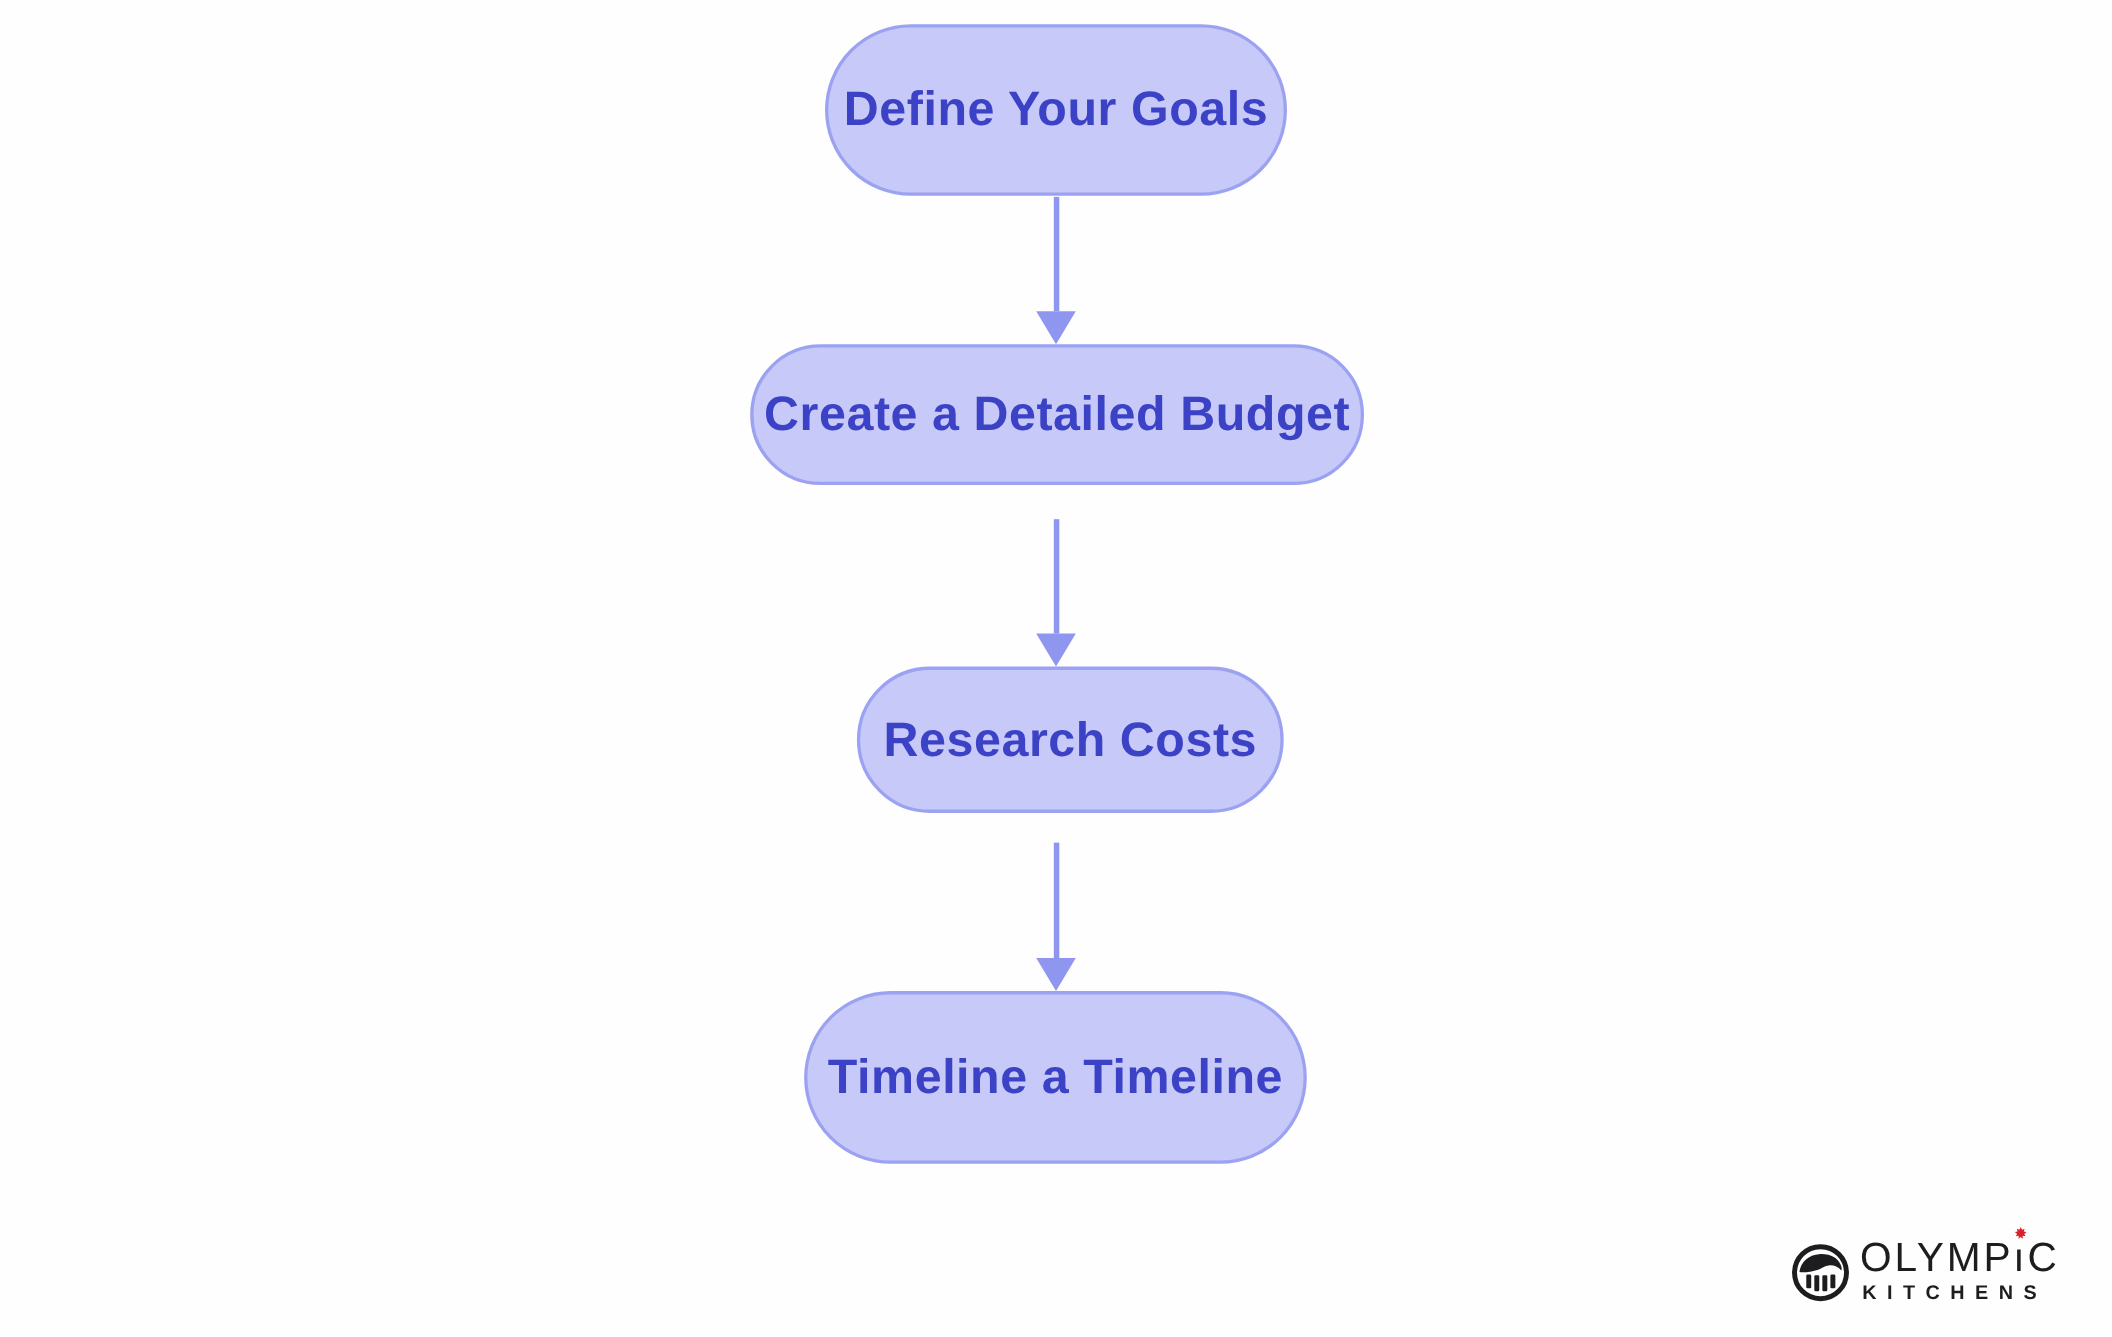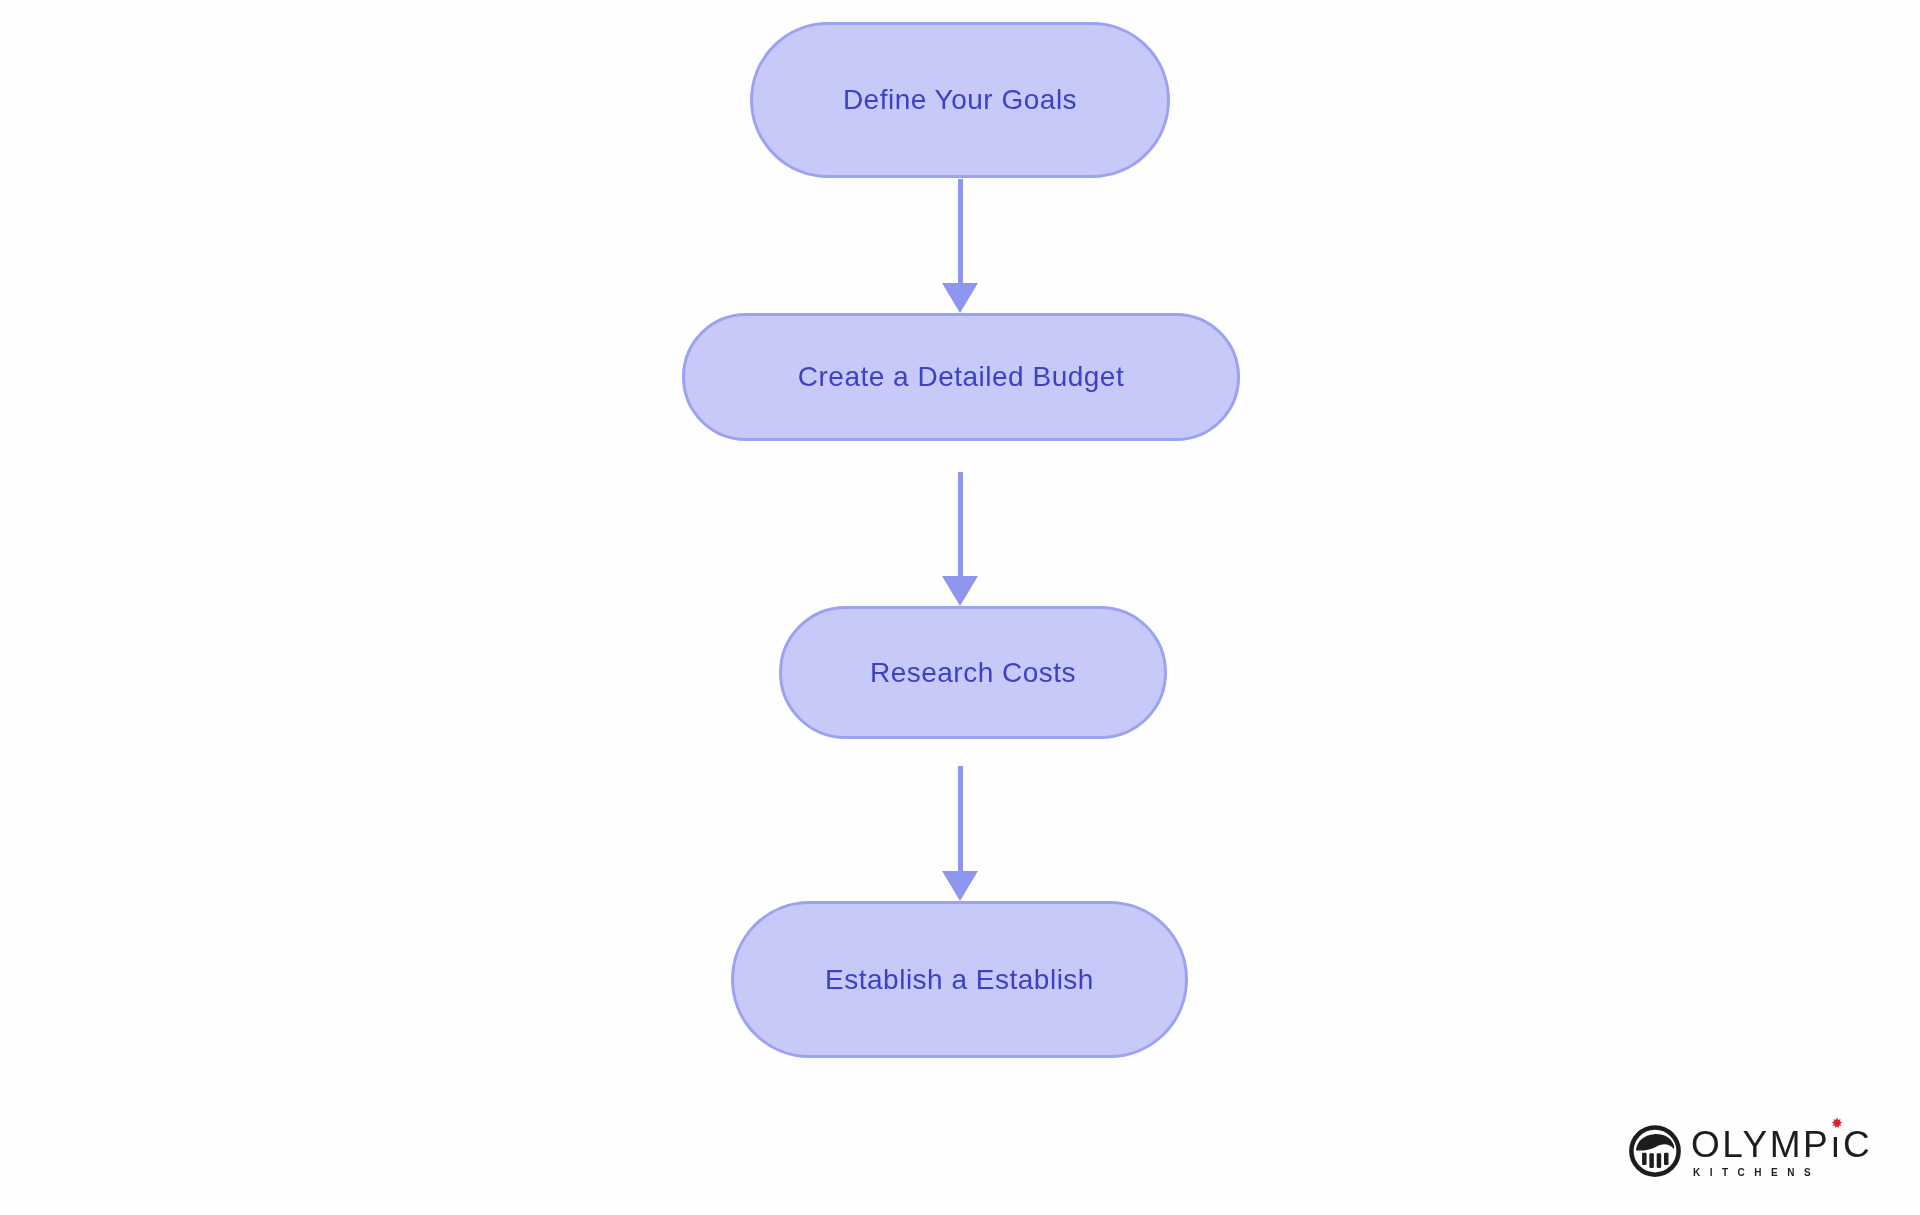--- a/index.html
+++ b/index.html
@@ -22,22 +22,22 @@
     box-sizing: border-box;
     background: var(--node-fill, #c7c9f8);
     border: 3px solid var(--node-border, #9ba2f2);
     border-radius: 90px;
     display: flex;
     align-items: center;
     justify-content: center;
   }
   .node-label {
     color: var(--node-text, #3b42c6);
-    font-size: 28px;
-    font-weight: 400;
+    font-size: 44px;
+    font-weight: 700;
     letter-spacing: 0.5px;
     white-space: nowrap;
   }
   .n1 { left: 750px; top: 22px;  width: 420px; height: 156px; }
   .n2 { left: 682px; top: 313px; width: 558px; height: 128px; }
   .n3 { left: 779px; top: 606px; width: 388px; height: 133px; }
   .n4 { left: 731px; top: 901px; width: 457px; height: 157px; }
 
   
   .arrow {
@@ -92,21 +92,21 @@
   .brand .leaf {
     position: absolute;
     left: 50%;
     transform: translateX(-50%);
     top: -9px;
     width: 13px;
     height: 12px;
   }
   .subtitle {
     margin-top: 5px;
-    font-size: 10px;
+    font-size: 18px;
     font-weight: bold;
     letter-spacing: 9.5px;
     line-height: 1;
     padding-left: 2px;
   }
 </style>
 </head>
 <body>
 
 <div class="canvas">
@@ -132,21 +132,21 @@
   <div class="node n3">
     <span class="node-label">Research Costs</span>
   </div>
 
   <div class="arrow a3">
     <div class="stem"></div>
     <div class="head"></div>
   </div>
 
   <div class="node n4">
-    <span class="node-label">Establish a Establish</span>
+    <span class="node-label">Timeline a Timeline</span>
   </div>
 
   <div class="logo">
     <span class="logo-icon">
       <svg width="54" height="54" viewBox="0 0 48 48">
         <circle cx="24" cy="24" r="21" fill="none" stroke="#1d1d1f" stroke-width="4"></circle>
         <path d="M7 23.5 C8 15 14.5 9.5 23 9 C32 8.5 38 12 40.5 18 C41.2 19.8 41.2 21 40.8 22.2 C36 16.5 29.5 17.5 25.5 20 C19.5 23.3 12 24 7 23.5 Z" fill="#1d1d1f"></path>
         <rect x="12.5" y="25.5" width="4" height="11" rx="1" fill="#1d1d1f"></rect>
         <rect x="19" y="26" width="4" height="13" rx="1" fill="#1d1d1f"></rect>
         <rect x="25.5" y="26" width="4" height="13" rx="1" fill="#1d1d1f"></rect>

